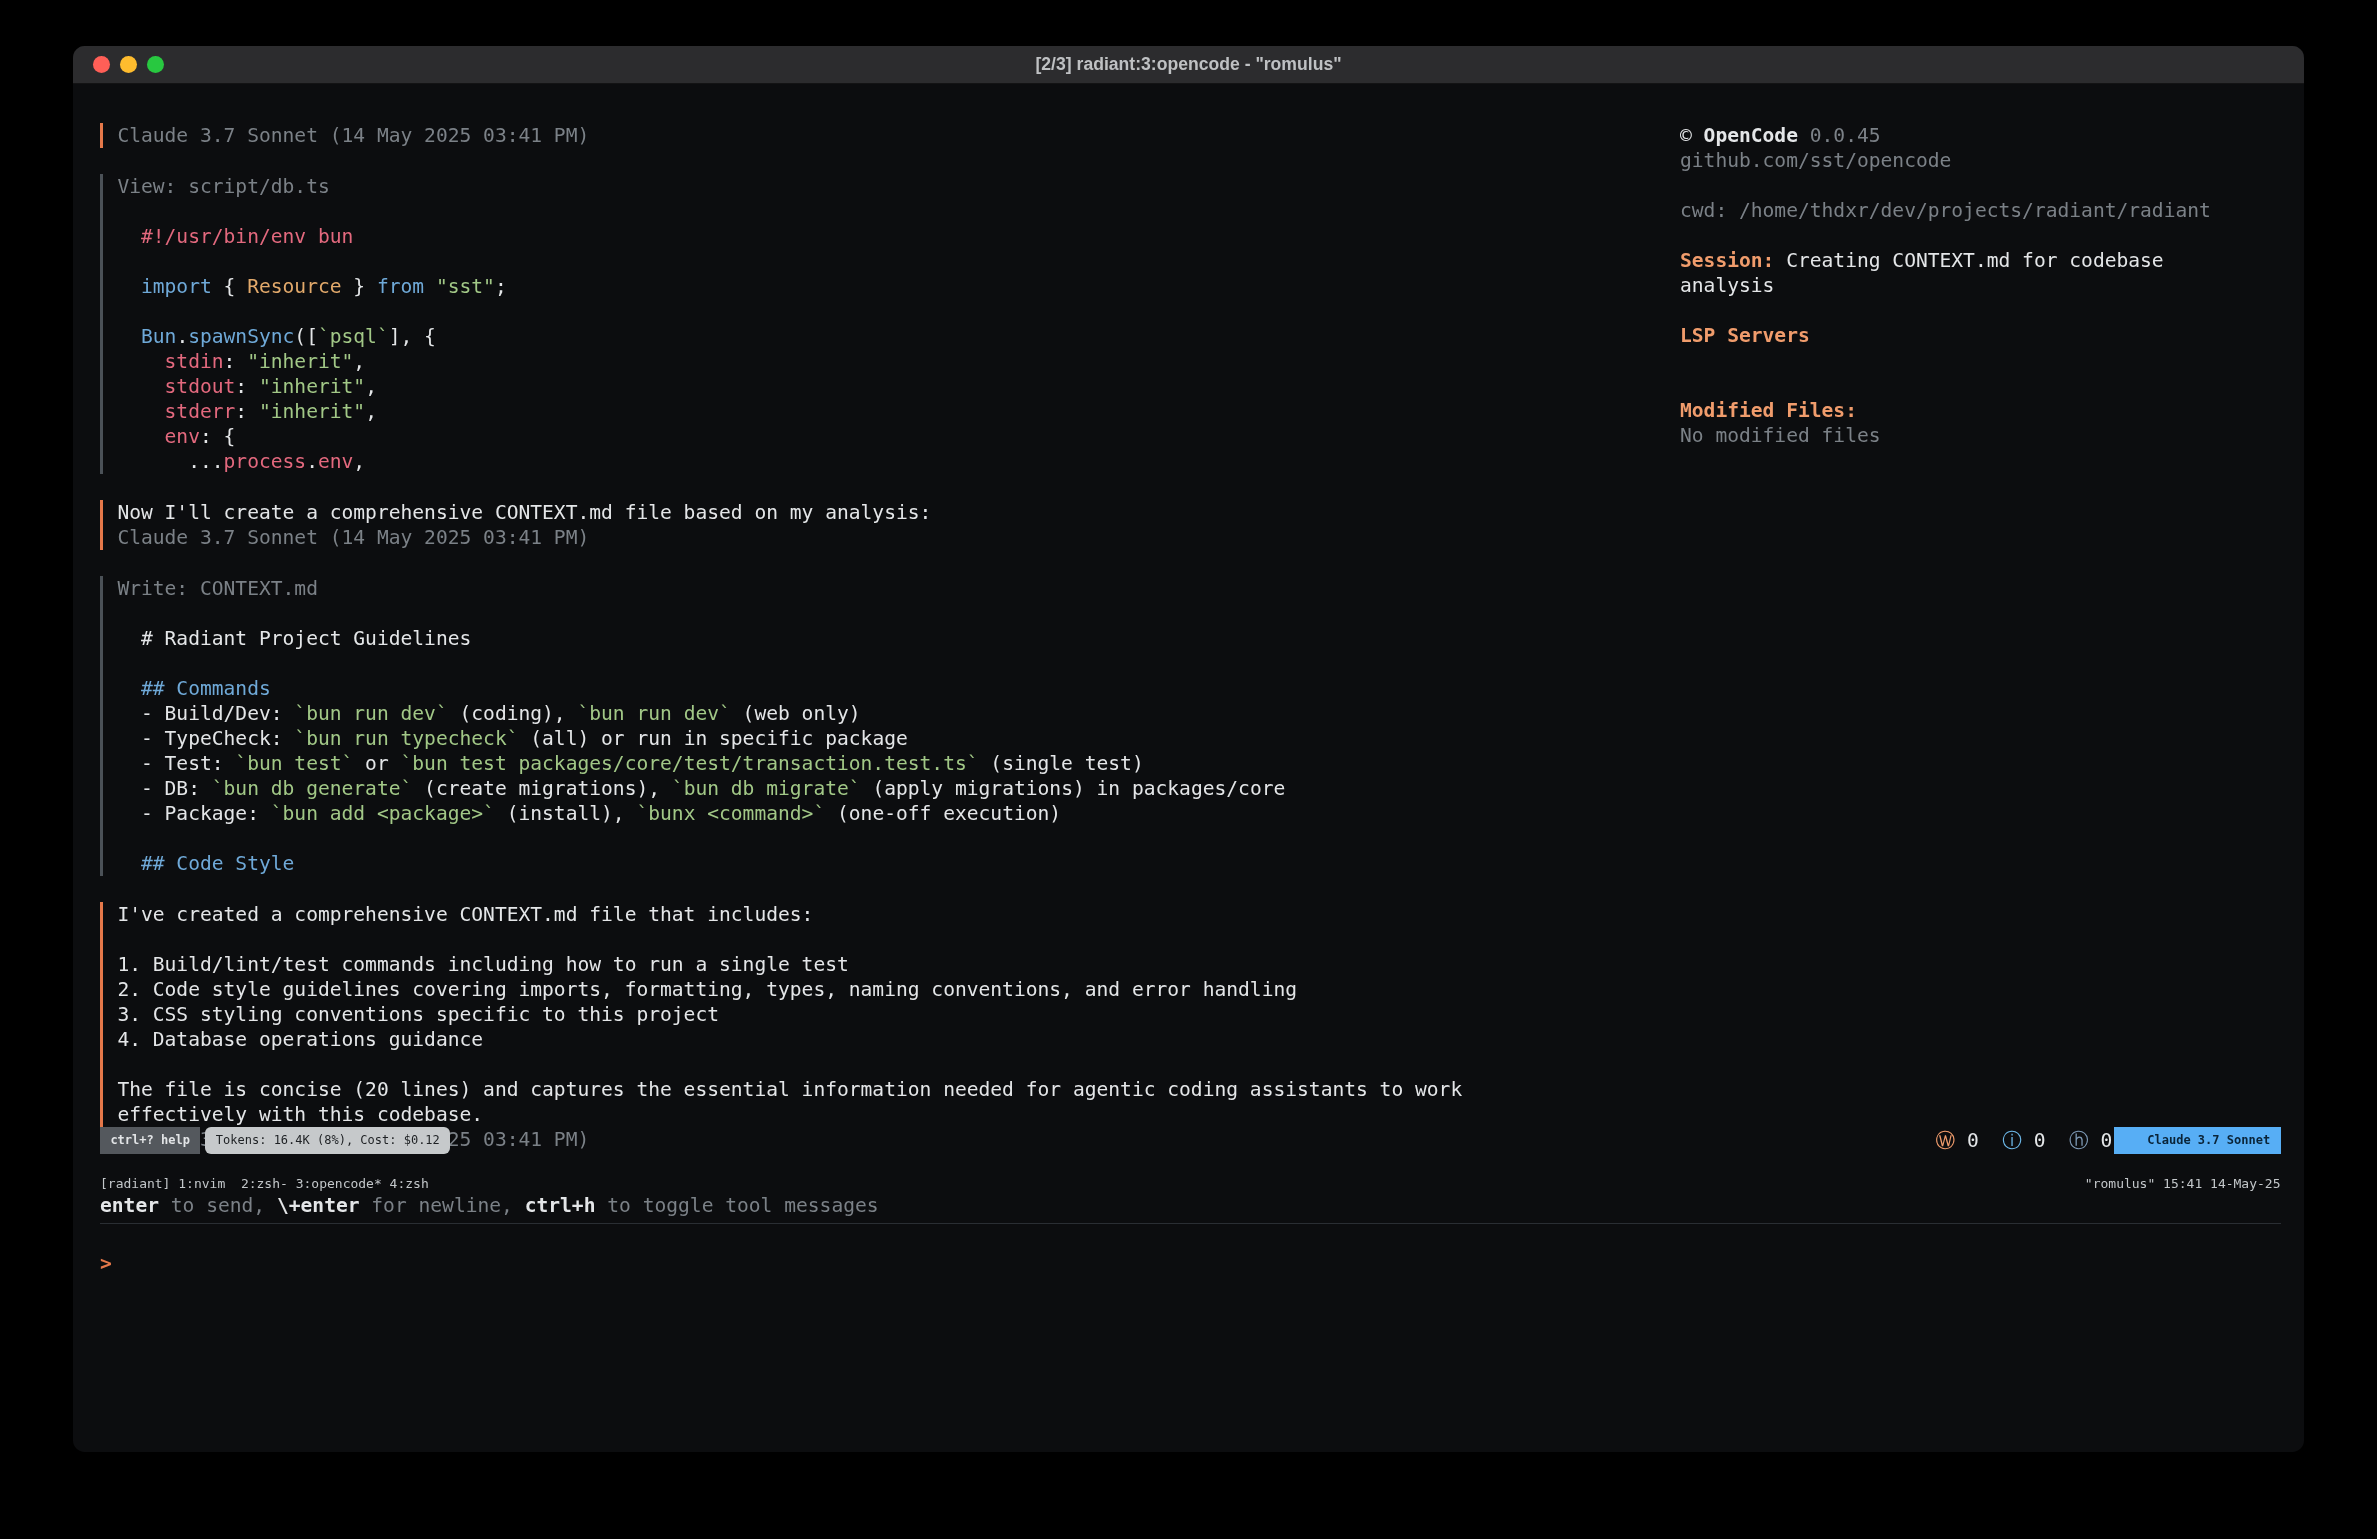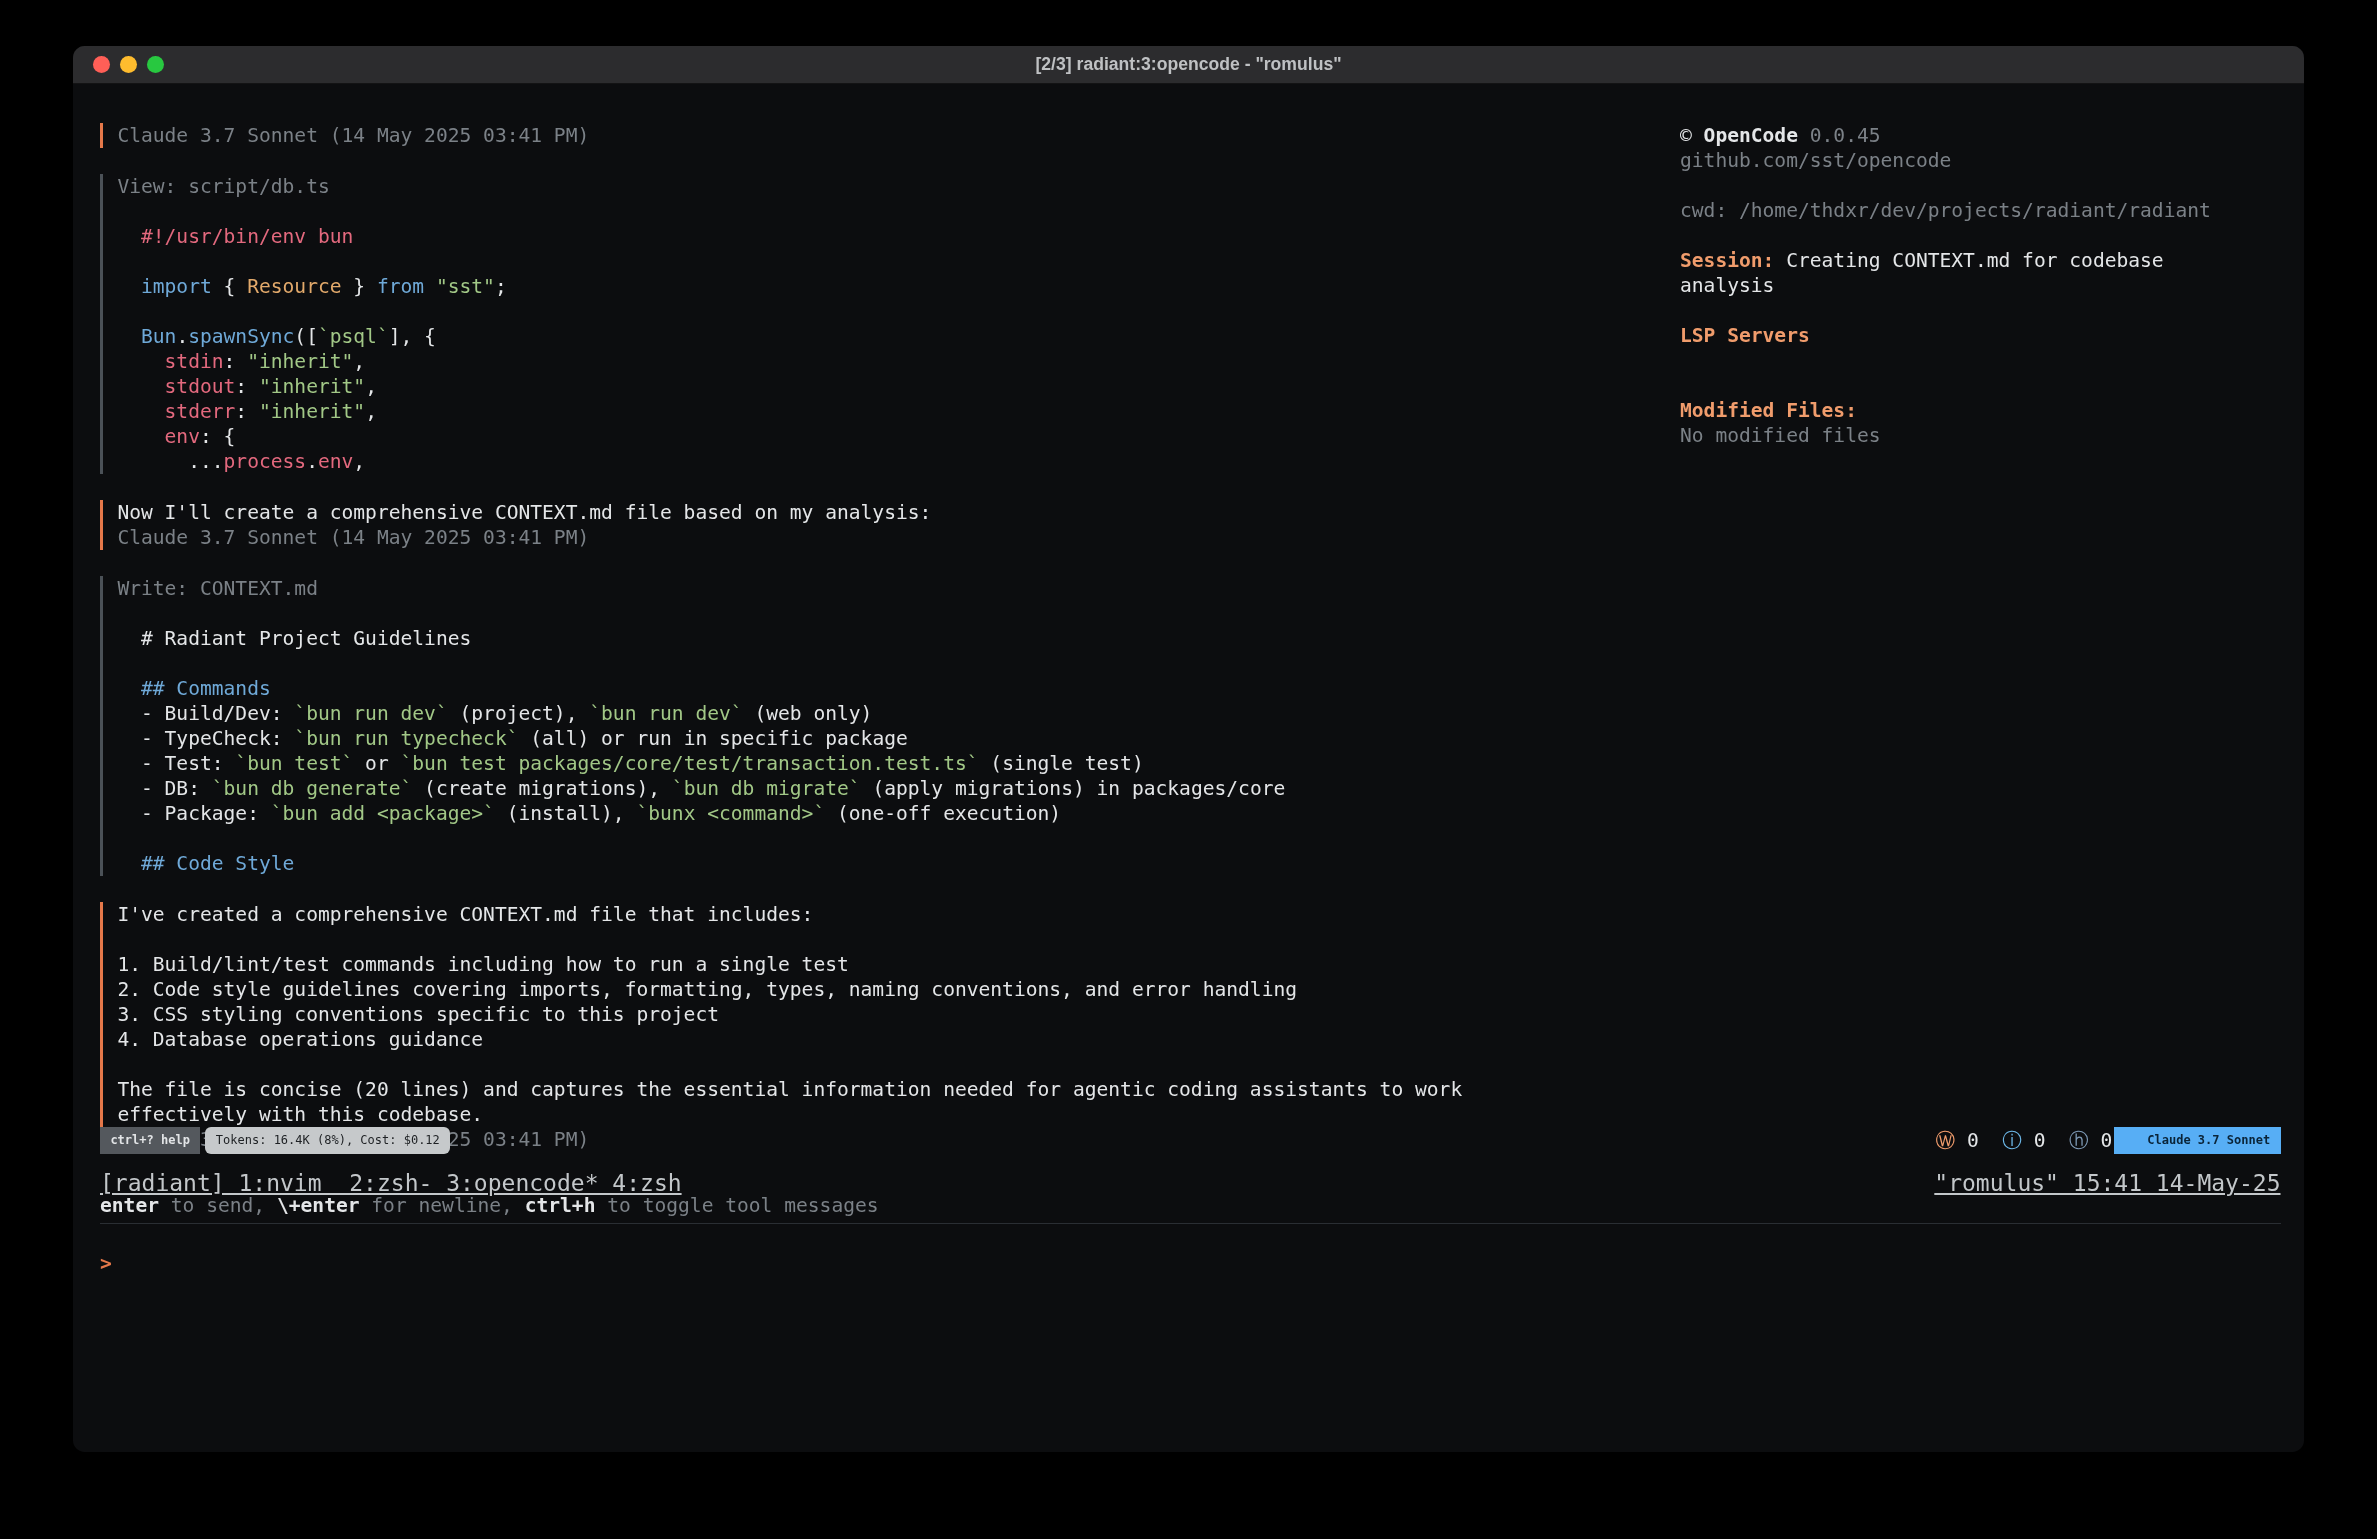--- a/index.html
+++ b/index.html
@@ -40,21 +40,21 @@
   .statusbar{position:absolute;left:27px;right:23.5px;bottom:62px;display:flex;
              justify-content:space-between;align-items:center;}
   .status-left{display:flex;align-items:center;gap:5.2px;}
   .status-right{display:flex;align-items:center;gap:2px;}
   .badge{font-size:12px;line-height:18px;padding:4.6px 10.4px;display:inline-block;}
   .help-badge{background:var(--help-badge-bg);color:var(--help-badge-text);font-weight:700;}
   .tokens-badge{background:var(--tokens-badge-bg);color:var(--tokens-badge-text);border-radius:6px;}
   .model-badge{background:var(--model-badge-bg);color:var(--model-badge-text);font-weight:700;padding-left:33px;}
   .diagnostics .line{display:inline;white-space:pre;}
   .tmuxbar{position:absolute;left:27px;right:23.5px;bottom:19.6px;display:flex;
-           justify-content:space-between;color:var(--tmux-text);font-size:23px;line-height:25px;text-decoration:underline;}
+           justify-content:space-between;color:var(--tmux-text);font-size:13px;line-height:25px;}
   .tmuxbar span{white-space:pre;}
 </style>
 </head>
 <body>
 
 <div class="page">
   <div class="window">
 
     <div class="titlebar">
       <div class="traffic">
@@ -88,21 +88,21 @@
         <div class="block msg">
             <div class="line"><span class="c-fg">Now I'll create a comprehensive CONTEXT.md file based on my analysis:</span></div>
             <div class="line"><span class="c-dim">Claude 3.7 Sonnet (14 May 2025 03:41 PM)</span></div>
           </div>
         <div class="block tool">
             <div class="line"><span class="c-dim">Write: CONTEXT.md</span></div>
             <div class="line">&nbsp;</div>
             <div class="line"><span class="c-fg">  # Radiant Project Guidelines</span></div>
             <div class="line">&nbsp;</div>
             <div class="line"><span class="c-fg">  </span><span class="c-blue">## Commands</span></div>
-            <div class="line"><span class="c-fg">  - Build/Dev: </span><span class="c-green">`bun run dev`</span><span class="c-fg"> (project), </span><span class="c-green">`bun run dev`</span><span class="c-fg"> (web only)</span></div>
+            <div class="line"><span class="c-fg">  - Build/Dev: </span><span class="c-green">`bun run dev`</span><span class="c-fg"> (coding), </span><span class="c-green">`bun run dev`</span><span class="c-fg"> (web only)</span></div>
             <div class="line"><span class="c-fg">  - TypeCheck: </span><span class="c-green">`bun run typecheck`</span><span class="c-fg"> (all) or run in specific package</span></div>
             <div class="line"><span class="c-fg">  - Test: </span><span class="c-green">`bun test`</span><span class="c-fg"> or </span><span class="c-green">`bun test packages/core/test/transaction.test.ts`</span><span class="c-fg"> (single test)</span></div>
             <div class="line"><span class="c-fg">  - DB: </span><span class="c-green">`bun db generate`</span><span class="c-fg"> (create migrations), </span><span class="c-green">`bun db migrate`</span><span class="c-fg"> (apply migrations) in packages/core</span></div>
             <div class="line"><span class="c-fg">  - Package: </span><span class="c-green">`bun add &lt;package&gt;`</span><span class="c-fg"> (install), </span><span class="c-green">`bunx &lt;command&gt;`</span><span class="c-fg"> (one-off execution)</span></div>
             <div class="line">&nbsp;</div>
             <div class="line"><span class="c-fg">  </span><span class="c-blue">## Code Style</span></div>
           </div>
         <div class="block msg">
             <div class="line"><span class="c-fg">I've created a comprehensive CONTEXT.md file that includes:</span></div>
             <div class="line">&nbsp;</div>

